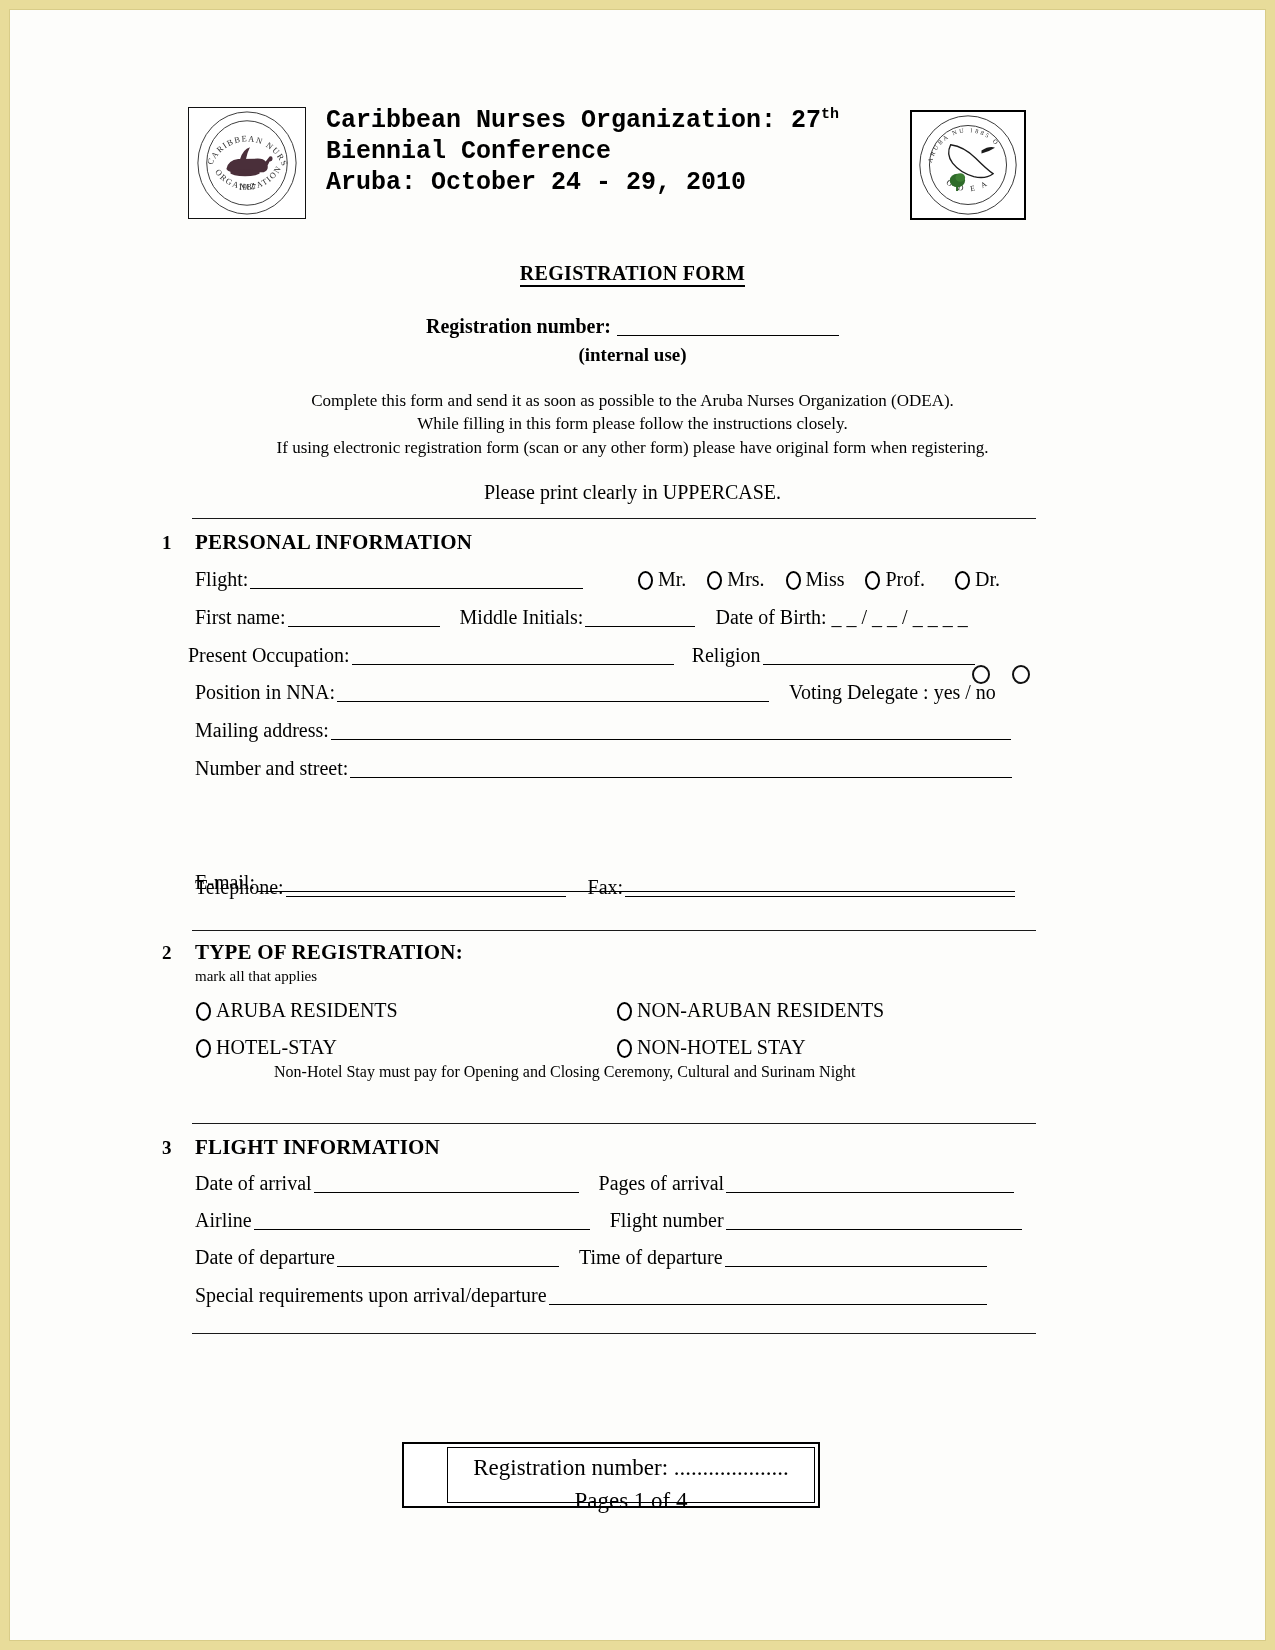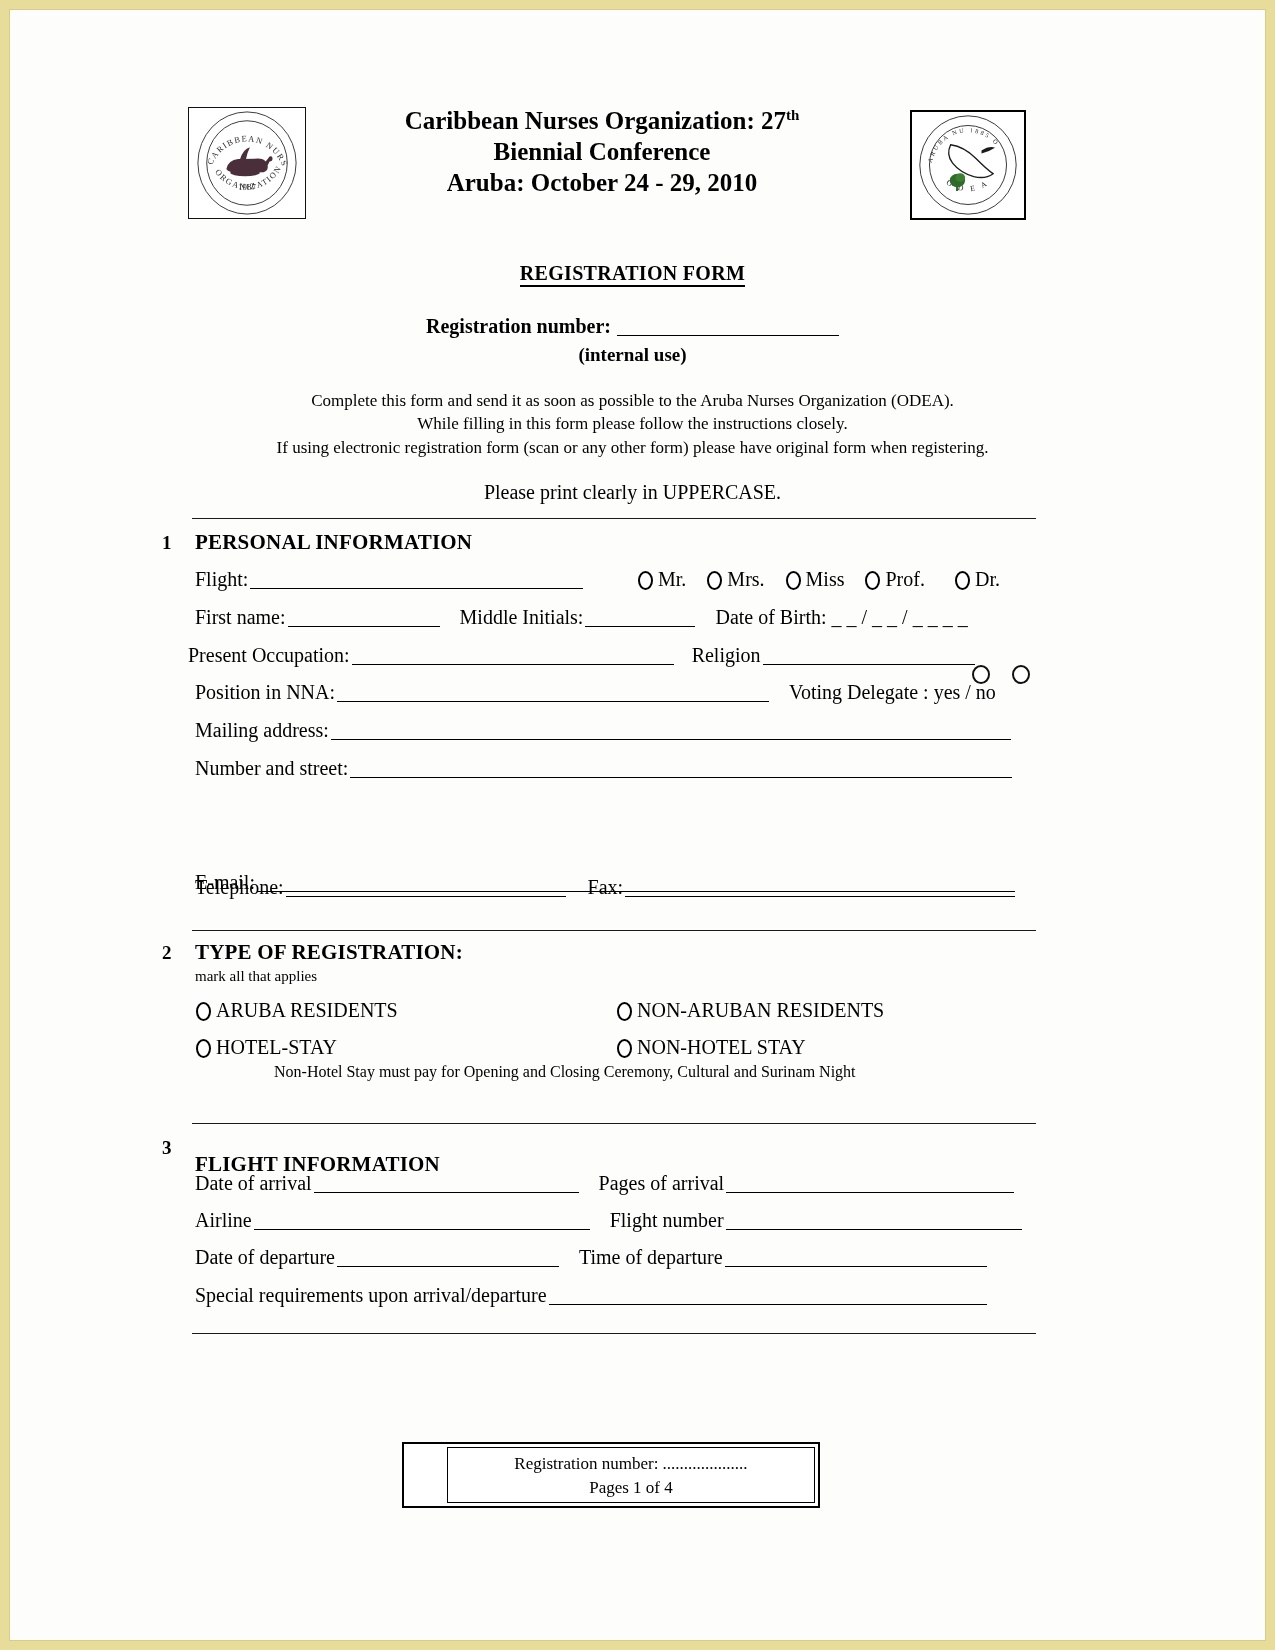--- a/index.html
+++ b/index.html
@@ -28,22 +28,22 @@
   }
   .logo-box{
     position:absolute;border:1px solid #111;background:#fff;
     box-sizing:border-box;
   }
   .logo-left{left:178px;top:97px;width:118px;height:112px;border-width:1px;}
   .logo-right{left:900px;top:100px;width:116px;height:110px;border:2px solid #000;}
   .logo-svg{display:block;width:100%;height:100%;}
 
   .title{
-    position:absolute;left:292px;top:96px;width:600px;
-    text-align:center;font-weight:bold;font-size:25px;line-height:1.23;
+    position:absolute;left:316px;top:96px;width:600px;
+    text-align:left;font-weight:bold;font-size:25px;line-height:1.23;font-family:Liberation Mono, monospace;
   }
   .title sup{font-size:15px;vertical-align:super;line-height:0;}
 
   .regform{
     position:absolute;left:0;top:252px;width:1245px;text-align:center;
     font-weight:bold;font-size:20px;letter-spacing:.3px;
   }
   .regform span{border-bottom:2.2px solid #000;padding-bottom:1px;}
 
   .regnum{
@@ -104,21 +104,21 @@
   .optnote{position:absolute;font-size:16px;}
 
   
   .footbox{
     position:absolute;left:392px;top:1432px;width:418px;height:66px;
     border:2.5px solid #000;background:#fff;box-sizing:border-box;
   }
   .footbox .inner{
     position:absolute;left:3px;top:3px;right:3px;bottom:3px;
     border:1px solid #000;box-sizing:border-box;
-    text-align:center;font-size:17px;line-height:1.42;padding-top:4px;margin-left:40px;
+    text-align:center;font-size:23px;line-height:1.42;padding-top:4px;margin-left:40px;
   }
   .faint{
     position:absolute;left:36px;top:1545px;font-size:7px;color:#d9d9d9;
     letter-spacing:.4px;
   }
 </style>
 </head>
 <body>
 
 <div id="page">
@@ -268,21 +268,21 @@
    <div class="opt" style="left:186px;top:1026px;">
      <span class="oval thin"></span><span>HOTEL-STAY</span>
    </div>
    <div class="opt" style="left:607px;top:1026px;">
      <span class="oval thin"></span><span>NON-HOTEL STAY</span>
    </div>
    <div class="optnote" style="left:264px;top:1053px;">Non-Hotel Stay must pay for Opening and Closing Ceremony, Cultural and Surinam Night</div>
 
    <div class="rule" style="top:1113px;"></div>
    <div class="secnum" style="left:152px;top:1127px;">3</div>
-   <div class="sechead" style="left:185px;top:1125px;margin-top:17px;">FLIGHT INFORMATION</div>
+   <div class="sechead" style="left:185px;top:1125px;">FLIGHT INFORMATION</div>
 
    <div class="row" style="left:185px;top:1162px;">
      <span class="lbl">Date of arrival</span><span class="fill" style="width:265px;"></span>
      <span style="display:inline-block;width:8px;"></span>
      <span class="lbl">Pages of arrival</span><span class="fill" style="width:288px;"></span>
    </div>
 
    <div class="row" style="left:185px;top:1199px;">
      <span class="lbl">Airline</span><span class="fill" style="width:336px;"></span>
      <span style="display:inline-block;width:8px;"></span>

